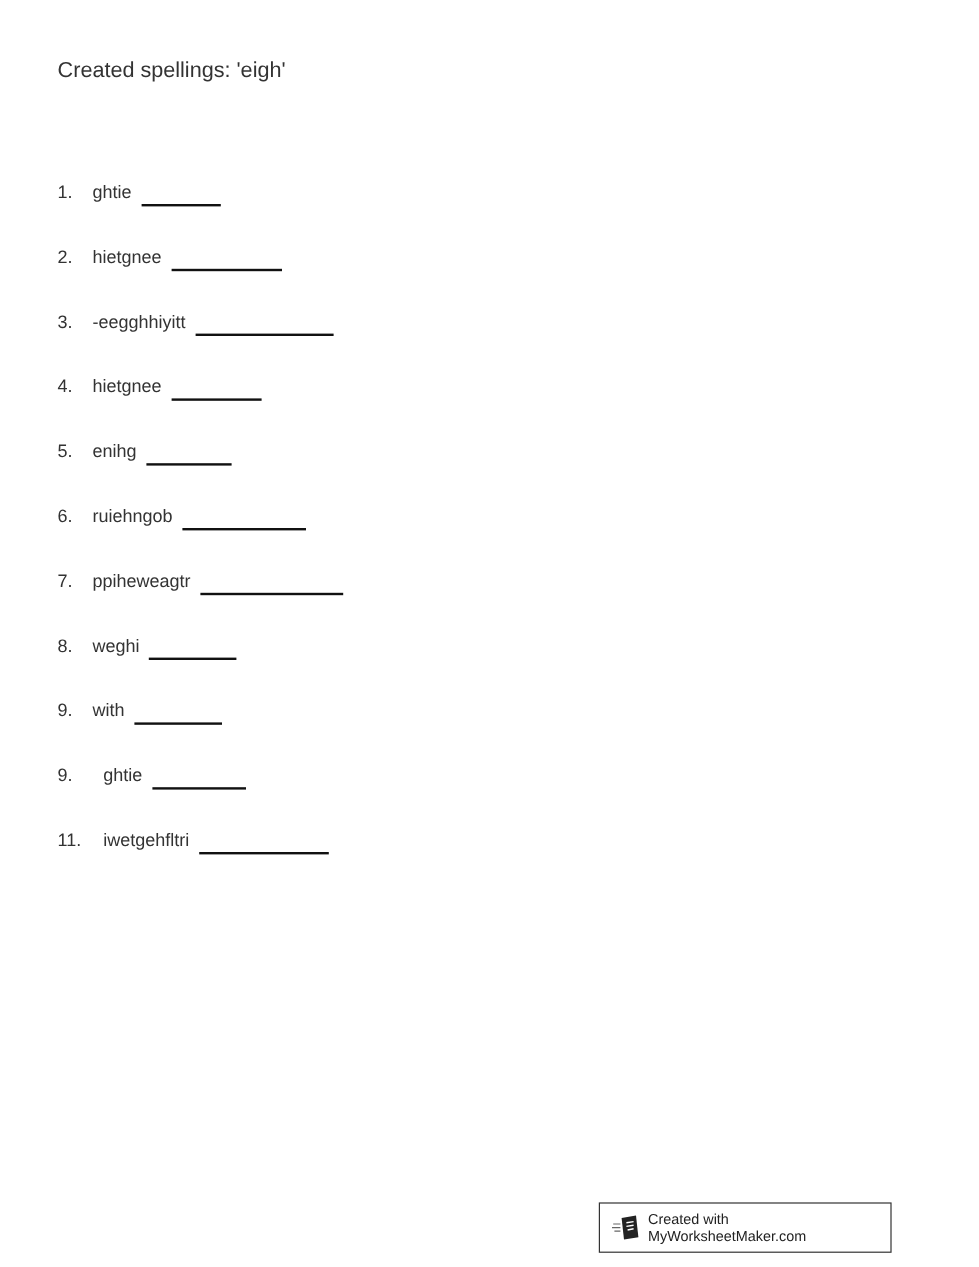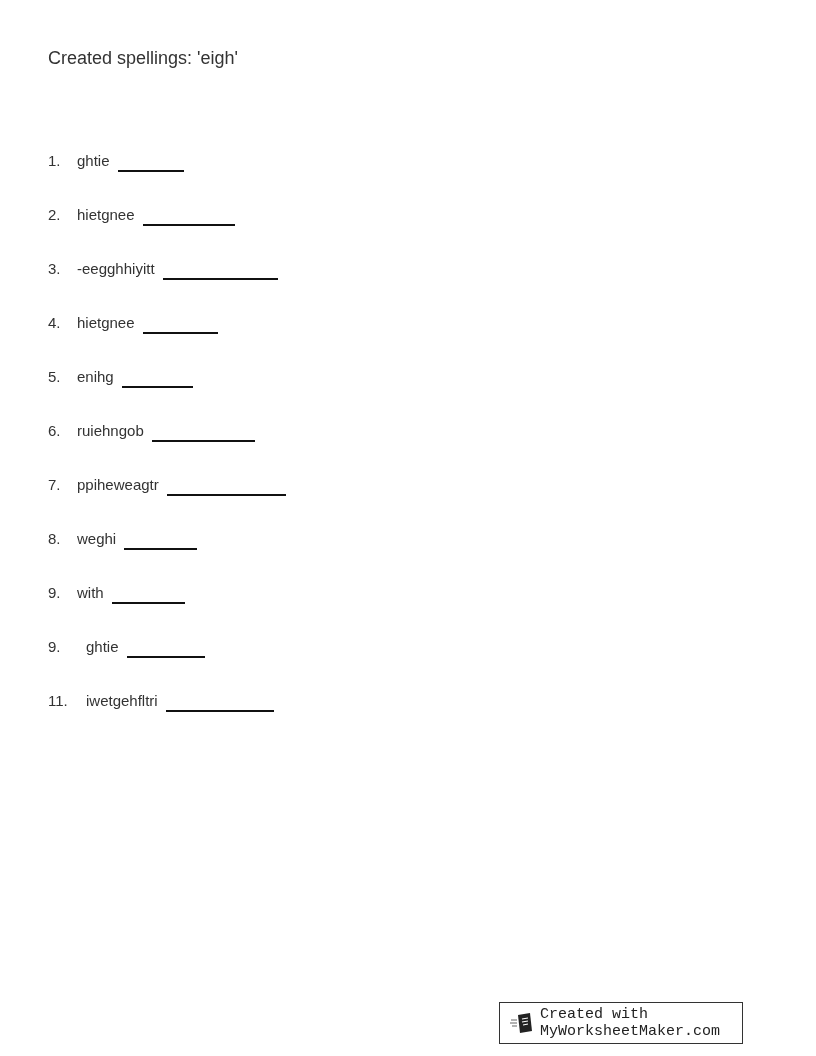--- a/index.html
+++ b/index.html
@@ -61,22 +61,22 @@
       position: absolute;
       left: 499px;
       top: 1002px;
       width: 244px;
       height: 42px;
       border: 1.5px solid #333333;
       box-sizing: border-box;
       display: flex;
       align-items: center;
       padding-left: 10px;
-      font-family: Liberation Mono, monospace;
-      font-size: 15px;
+      font-family: Liberation Sans, sans-serif;
+      font-size: 12px;
       color: #222222;
     }
     .footer .logo {
       width: 24px;
       height: 22px;
       margin-right: 6px;
       display: inline-block;
     }
   </style>
 </head>

